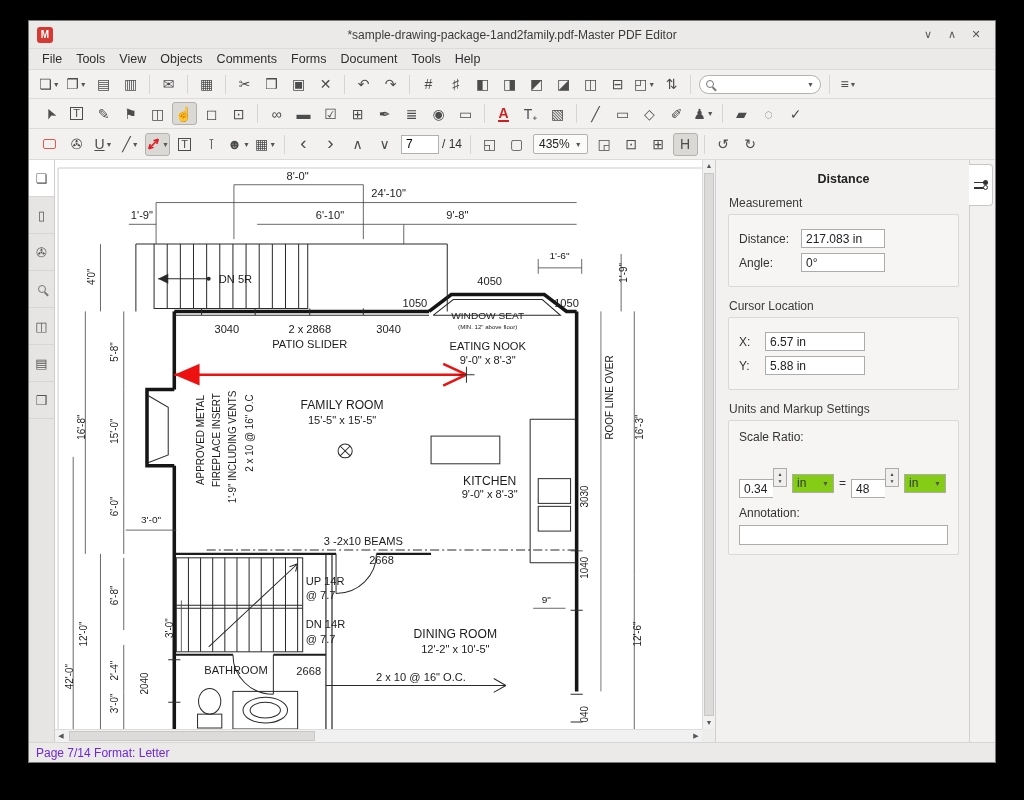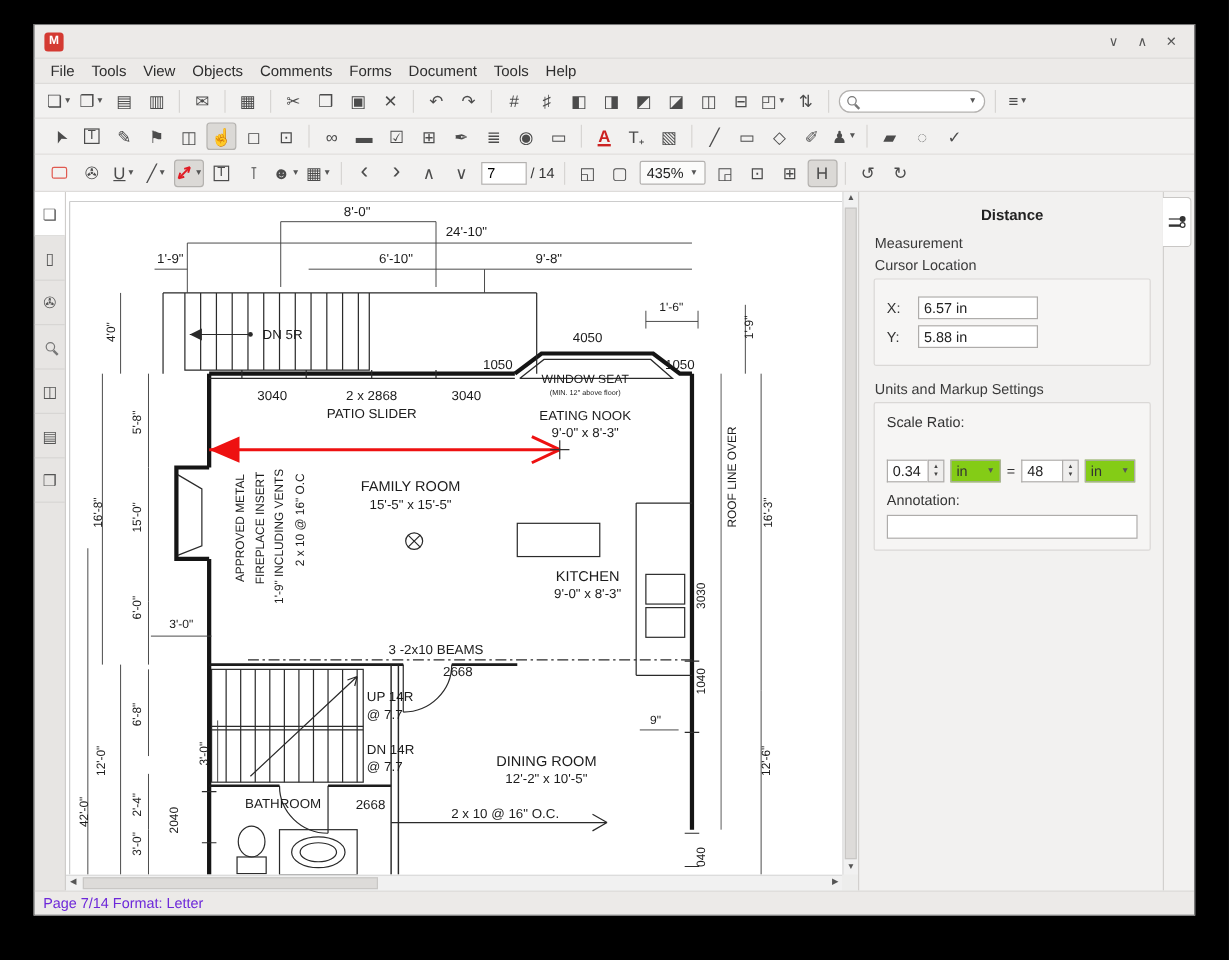--- a/index.html
+++ b/index.html
@@ -66,21 +66,21 @@
   .panel-content { margin-right:26px; padding:6px 10px 0 12px;}
   .panel-title { text-align:center; font-weight:bold; font-size:12.5px; color:#222; margin:6px 0 10px 0;}
   .psec { margin:2px 0 4px 1px; color:#3a3a3a;}
   .pbox { background:#f6f5f4; border:1px solid #dad8d6; border-radius:2px; padding:9px 10px; margin-bottom:12px;}
   .prow { display:flex; align-items:center; margin:5px 0; gap:6px;}
   .prow label { width:56px; flex:none;}
   .prow.narrow label { width:20px; }
   .pinput { height:19px; border:1px solid #aeacaa; background:#fff; font-size:12px; padding:0 4px; color:#222;}
   .w80 { width:84px;} .w95 { width:100px;}
   .spin { display:inline-flex; flex:none;}
-  .spin .pinput { width:34px; border-right:none;}
+  .spin .pinput { width:34px; border-right:none;margin-top:11px;}
   .spinarr { width:14px; height:19px; border:1px solid #aeacaa; background:#efeeed; display:flex; flex-direction:column; align-items:center; justify-content:center; font-size:5px; color:#444; line-height:1.4;}
   .usel { height:19px; width:42px; border:1px solid #aeacaa; background:#84cc16; display:inline-flex; align-items:center; justify-content:space-between; padding:0 4px; font-size:12px; flex:none;}
   .usel .caret { font-size:7px; color:#555;}
   .annot-input { width:100%; height:20px;}
   .ptabs { position:absolute; top:0; right:0; width:26px; bottom:0; border-left:1px solid #d2d0ce;}
   .ptab { position:absolute; top:4px; left:-1px; width:24px; height:42px; background:#fff; border:1px solid #c9c7c5; border-left:none; border-radius:0 4px 4px 0; display:flex; flex-direction:column; align-items:center; justify-content:center; gap:4px;}
   .tline { width:13px; height:1.5px; background:#333; position:relative; display:block;}
   .tline .dot { position:absolute; right:-1px; top:-2px; width:5px; height:5px; border-radius:50%;}
   .dot.f { background:#333;}
   .dot.o { background:#fff; border:1px solid #333;}
@@ -88,20 +88,21 @@
   
   .statusbar { height:20px; background:#eceae8; border-top:1px solid #d8d6d4; display:flex; align-items:center; padding-left:7px; font-size:12px; color:#6d28d9; flex:none;}
 </style>
 </head>
 <body>
 
 <div id="window">
 
   <div class="titlebar">
     <span class="logo">M</span>
+    <div class="wtitle">*sample-drawing-package-1and2family.pdf-Master PDF Editor</div>
     <div class="wctrls">
       <span>∨</span>
       <span>∧</span>
       <span>✕</span>
     </div>
   </div>
 
   <div class="menubar" id="menubar">
       <span class="menu-item">File</span>
       <span class="menu-item">Tools</span>
@@ -546,20 +547,30 @@
         <span class="sarr" style="right:0;">▶</span>
       </div>
       <div class="corner"></div>
     </div>
 
     <div class="panel">
       <div class="panel-content">
         <div class="panel-title">Distance</div>
 
         <div class="psec">Measurement</div>
+        <div class="pbox">
+          <div class="prow">
+            <label>Distance:</label>
+            <input class="pinput w80" value="217.083 in" style="">
+          </div>
+          <div class="prow">
+            <label>Angle:</label>
+            <input class="pinput w80" value="0°" style="">
+          </div>
+        </div>
 
         <div class="psec">Cursor Location</div>
         <div class="pbox">
           <div class="prow narrow">
             <label>X:</label>
             <input class="pinput w95" value="6.57 in" style="">
           </div>
           <div class="prow narrow">
             <label>Y:</label>
             <input class="pinput w95" value="5.88 in" style="">

